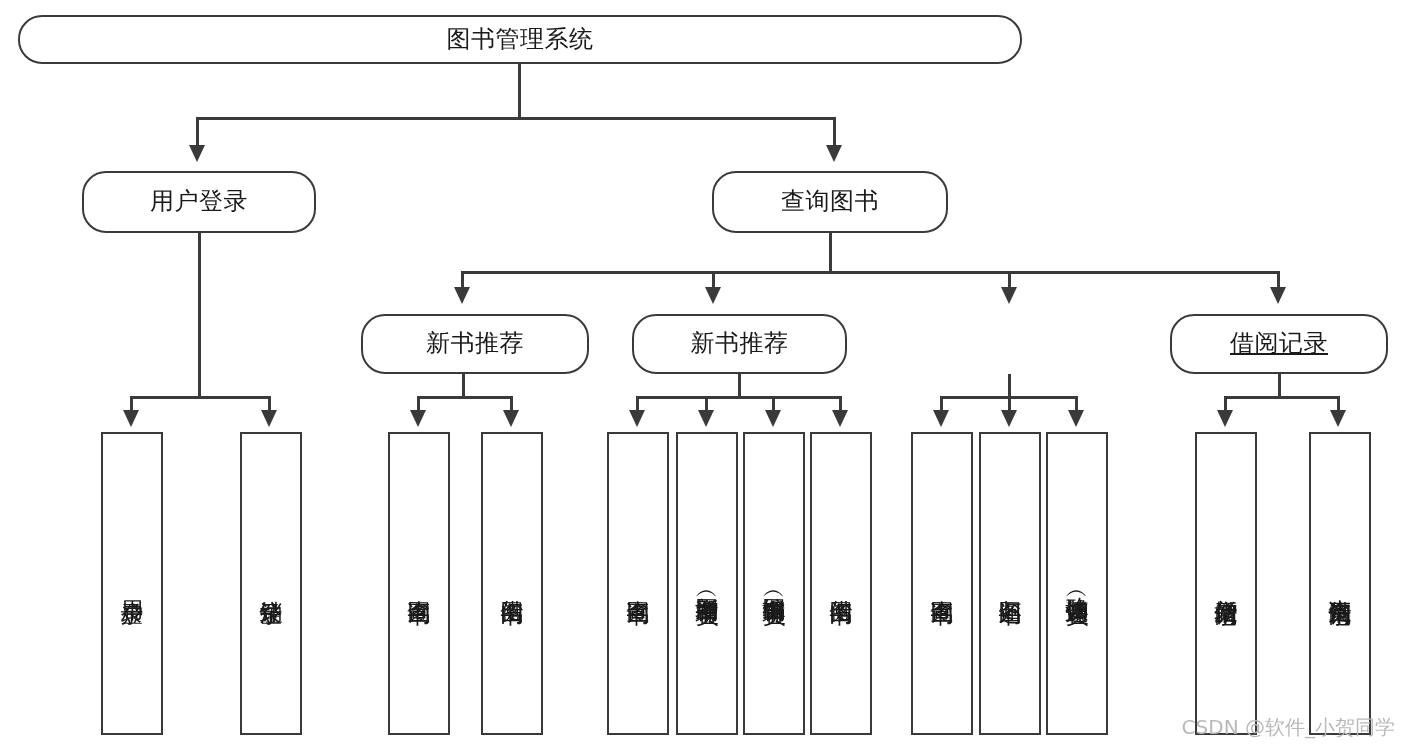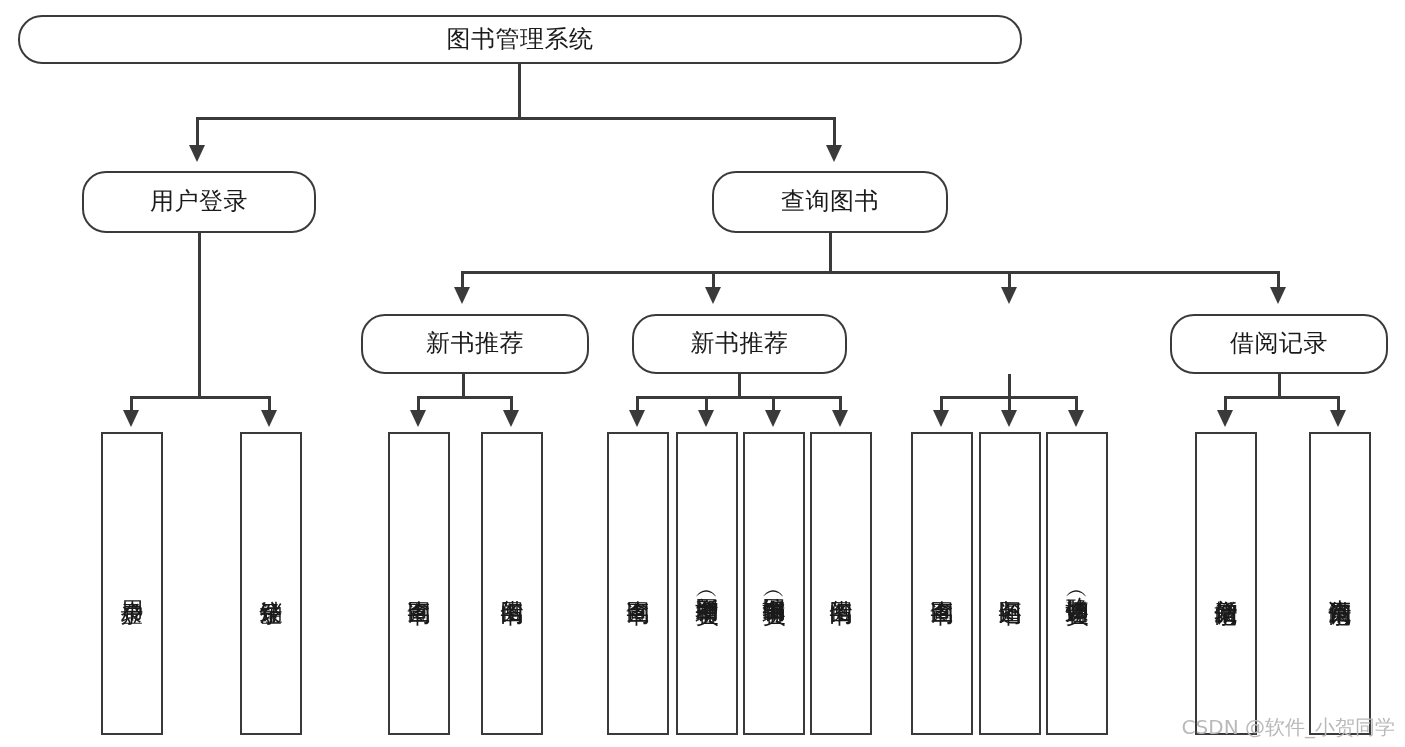--- a/index.html
+++ b/index.html
@@ -112,21 +112,21 @@
   <div class="arrow" style="left:1001px; top:287px;"></div>
   <div class="edge v" style="left:1277px; top:271px; width:3px; height:18px;"></div>
   <div class="arrow" style="left:1270px; top:287px;"></div>
 
   <div class="node horiz" style="left:361px; top:314px; width:228px; height:60px;">
     <span>新书推荐</span>
   </div>
   <div class="node horiz" style="left:632px; top:314px; width:215px; height:60px;">
     <span>新书推荐</span>
   </div>
-  <div class="node horiz" style="left:1170px; top:314px; width:218px; height:60px;">
+  <div class="node horiz" style="left:1170px; top:314px; width:218px; height:60px;text-decoration:underline;">
     <span>借阅记录</span>
   </div>
 
   <div class="edge v" style="left:462px; top:374px; width:3px; height:24px;"></div>
   <div class="edge h" style="left:417px; top:396px; width:96px; height:3px;"></div>
   <div class="edge v" style="left:417px; top:396px; width:3px; height:16px;"></div>
   <div class="arrow" style="left:410px; top:410px;"></div>
   <div class="edge v" style="left:510px; top:396px; width:3px; height:16px;"></div>
   <div class="arrow" style="left:503px; top:410px;"></div>
 

